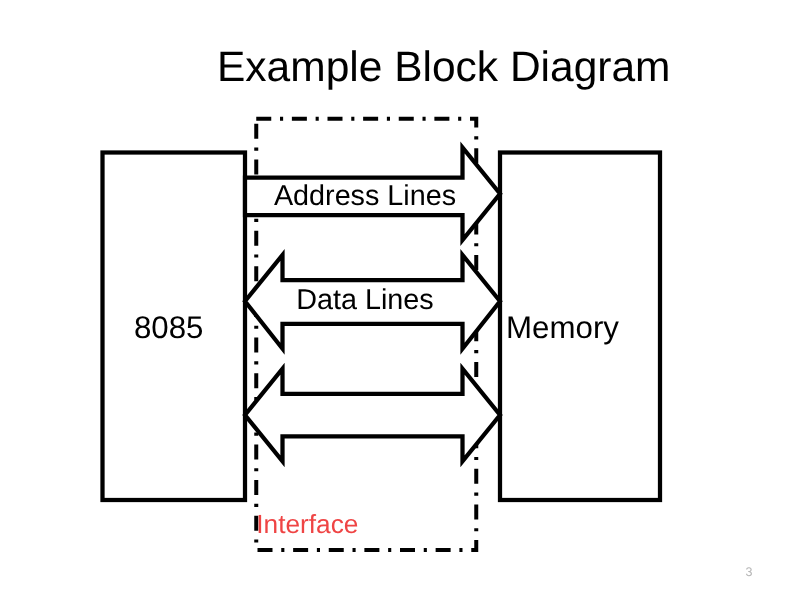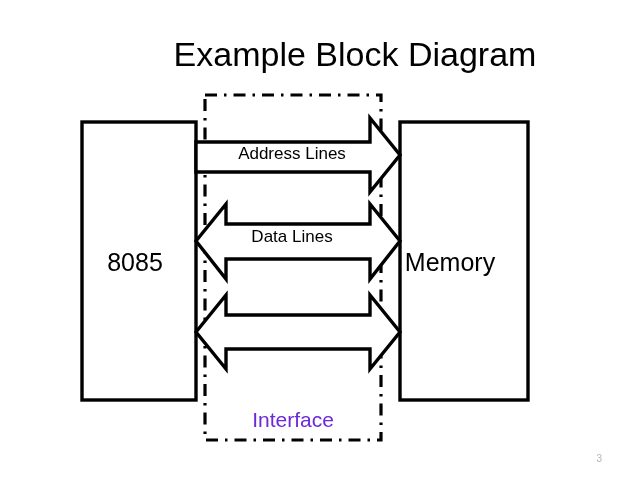--- a/index.html
+++ b/index.html
@@ -60,21 +60,21 @@
   }
   #label-memory {
     left: 400px;
     top: 250px;
     width: 100px;
   }
 
   .bus-label {
     position: absolute;
     color: #000000;
-    font-size: 17px;
+    font-size: 23px;
     font-weight: 400;
     text-align: center;
     white-space: nowrap;
     line-height: 1;
   }
   #label-address {
     left: 196px;
     top: 145px;
     width: 192px;
   }
@@ -87,23 +87,22 @@
     left: 196px;
     top: 321px;
     width: 192px;
   }
 
   #label-interface {
     position: absolute;
     left: 205px;
     top: 409px;
     width: 176px;
-    text-align: center;
     font-size: 21px;
-    color: #6d28d9;
+    color: #ef4444;
     white-space: nowrap;
     line-height: 1;
   }
 
   
   #page-number {
     position: absolute;
     right: 36px;
     bottom: 14px;
     font-size: 10px;

